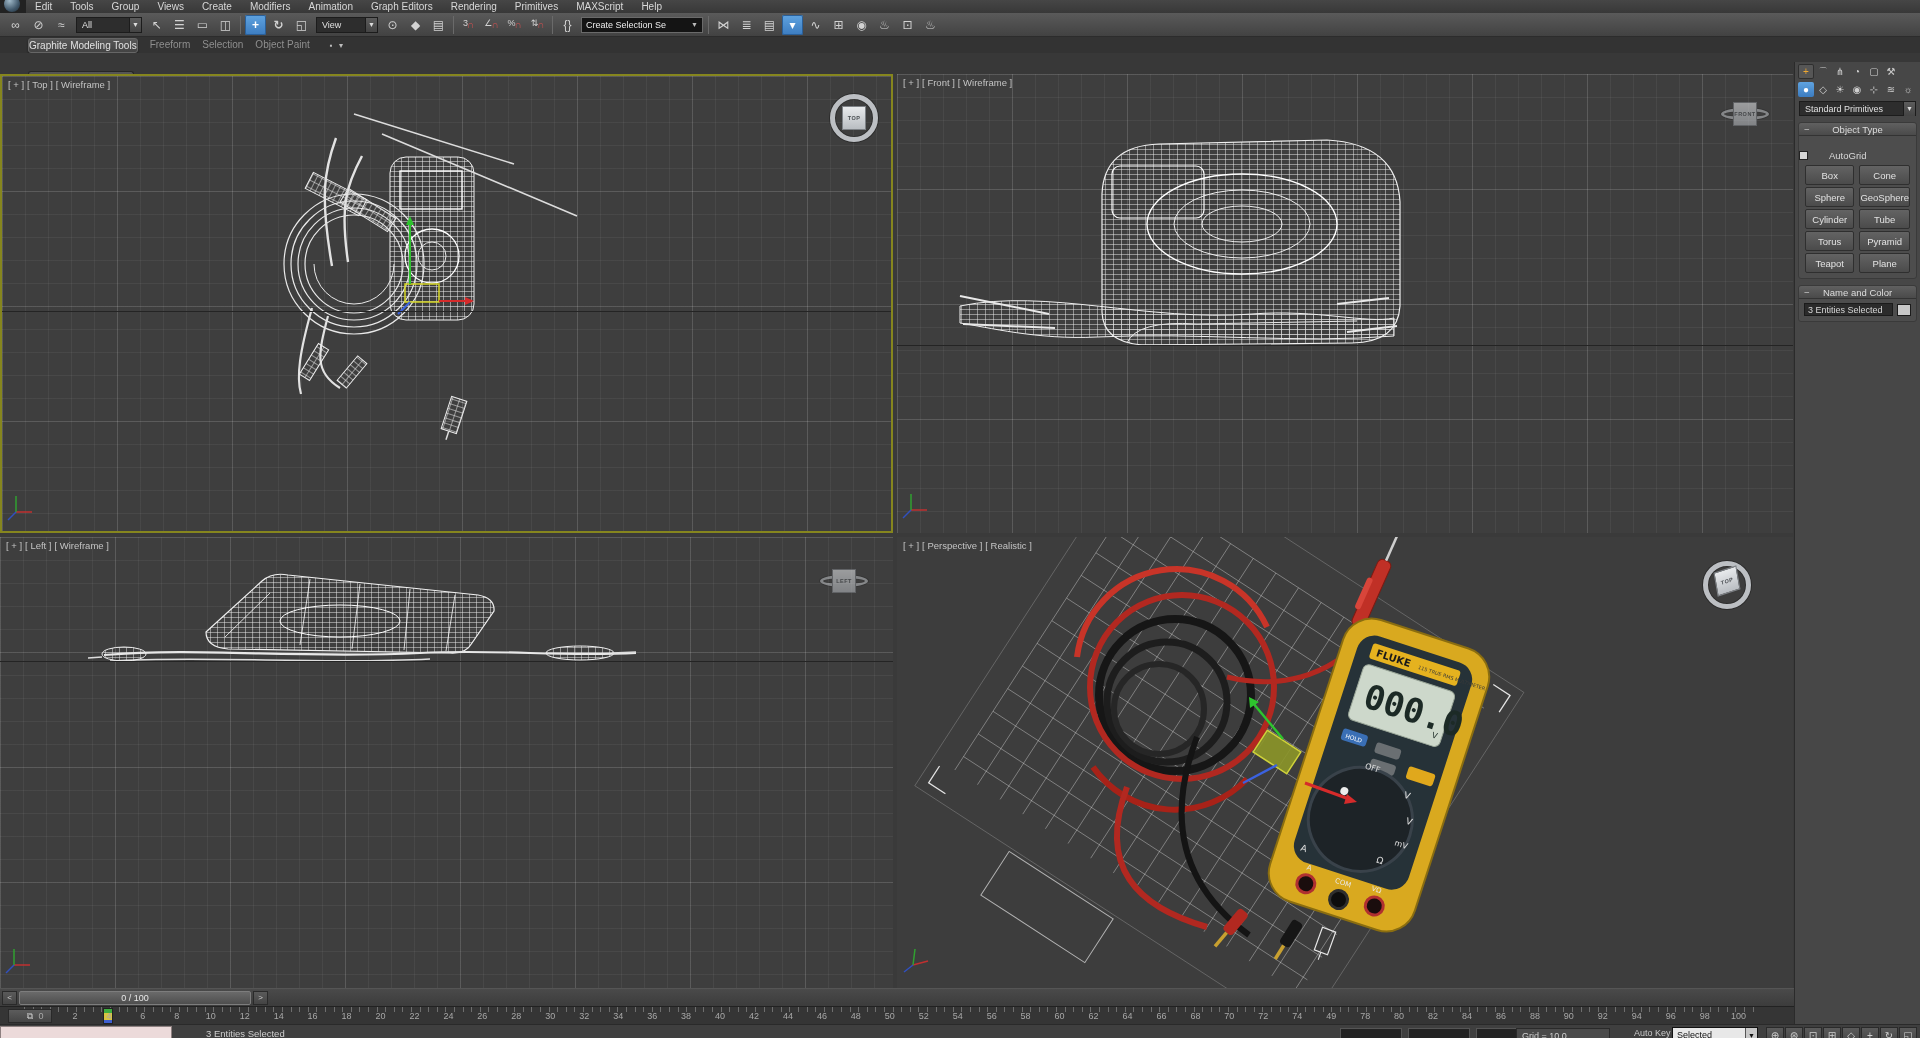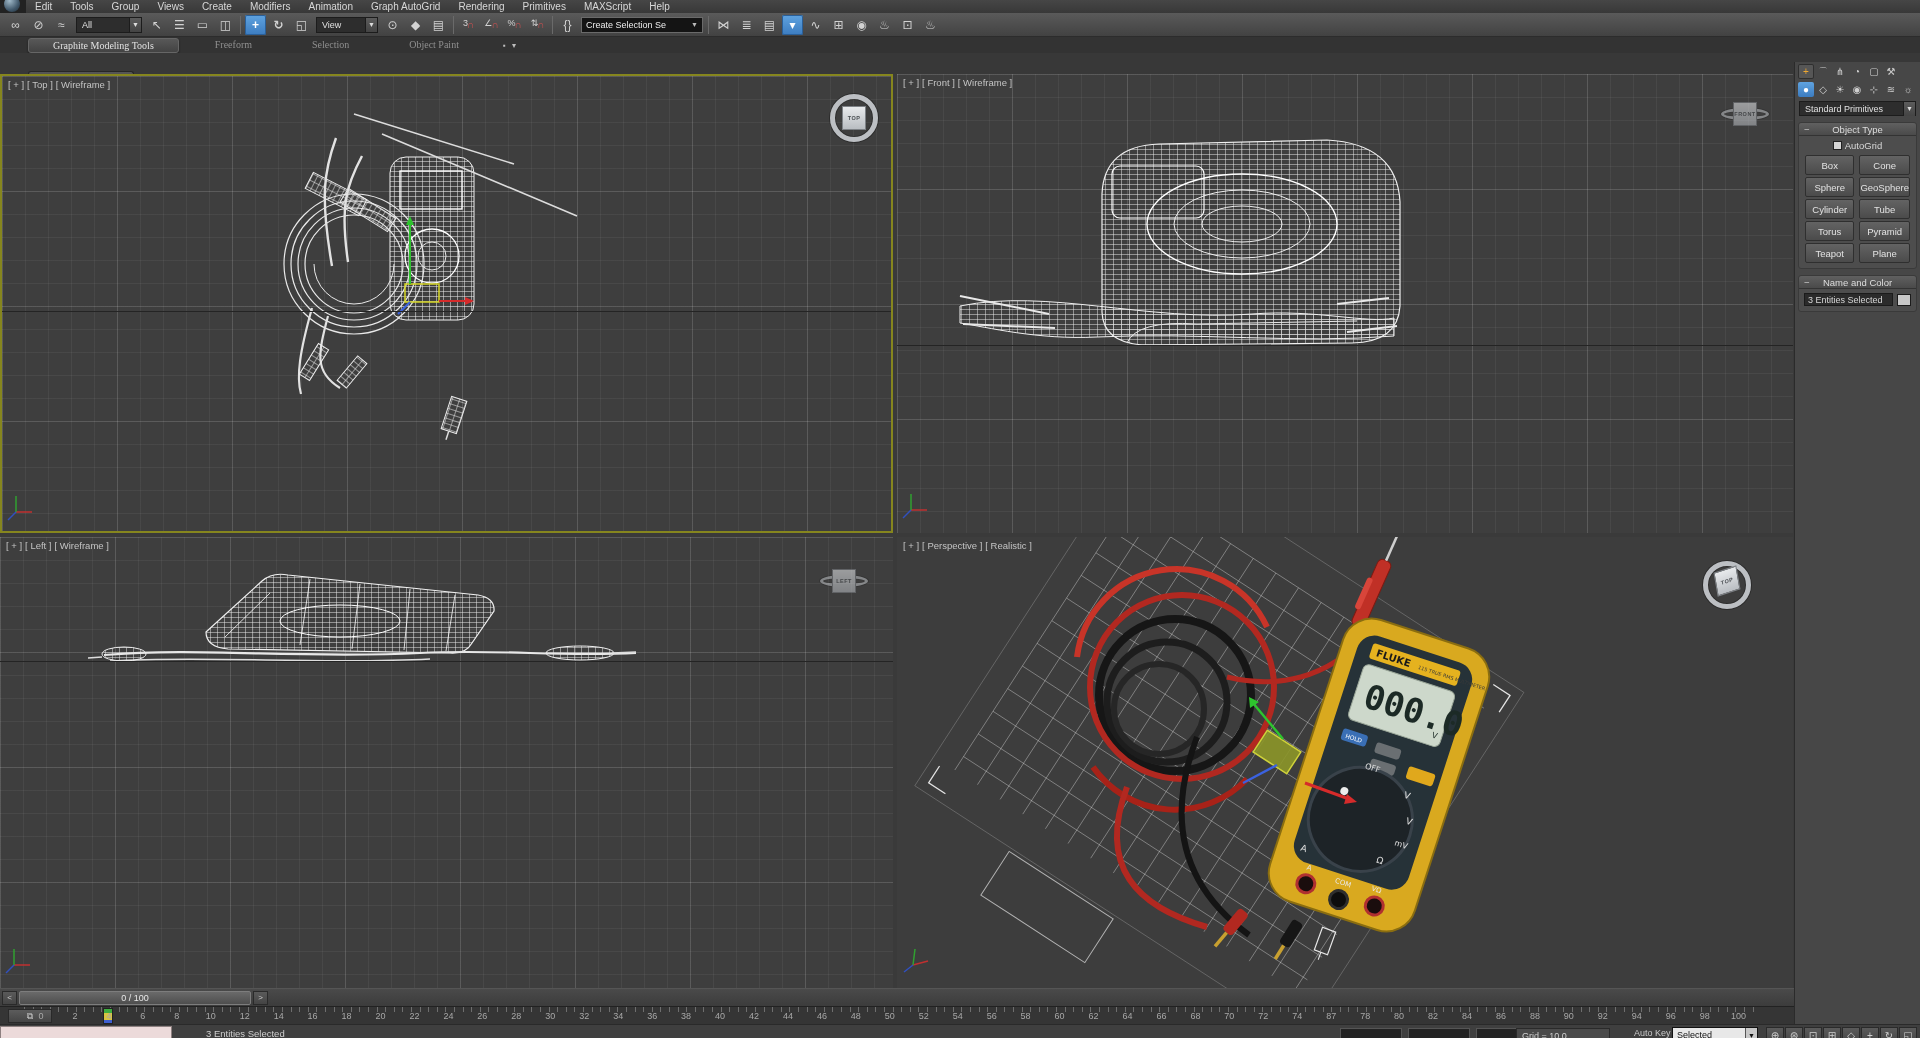--- a/index.html
+++ b/index.html
@@ -28,21 +28,21 @@
   .dd { display:flex; align-items:center; background:#2d2d2d; border:1px solid #1c1c1c;
     height:16px; font-size:9px; color:#e0e0e0; padding-left:5px; margin:0 3px; }
   .dd .arrow { margin-left:auto; width:12px; height:14px; background:linear-gradient(#5c5c5c,#444);
     color:#ddd; font-size:7px; display:flex; align-items:center; justify-content:center; border-left:1px solid #1c1c1c; }
   .tb-field { background:#141414; color:#ececec; border:1px solid #6a6a6a; height:16px;
     font-size:9px; padding:0 4px; width:122px; margin:0 2px; display:flex; align-items:center; }
 
   
   #ribbontabs { position:absolute; left:0; top:37px; width:1920px; height:16px;
     background:#333; display:flex; align-items:center; }
-  .ribbon-tab { color:#8f8f8f; font-size:10px; padding:1px 24px; margin:8px 6px; border-radius:3px;font-family:Liberation Serif, serif; }
+  .ribbon-tab { color:#8f8f8f; font-size:10px; padding:1px 0; margin:8px 6px; border-radius:3px; }
   .ribbon-tab.active { background:linear-gradient(#585858,#434343); border:1px solid #666;
     color:#e2e2e2; box-shadow:0 1px 2px rgba(0,0,0,.5); }
   .ribbon-cfg { color:#bdbdbd; font-size:8px; margin-left:14px; letter-spacing:2px; }
   #polyrow { position:absolute; left:0; top:53px; width:1920px; height:21px; background:#383838; }
   .panel-tab { position:absolute; left:28px; top:18px; height:16px; padding:0 12px;
     background:linear-gradient(#565656,#3f3f3f); border:1px solid #262626; border-bottom:none;
     border-radius:3px 3px 0 0; color:#cfcfcf; font-size:10px; line-height:15px; }
 
   
   .vp { position:absolute; overflow:hidden; background:#3e3e3e; }
@@ -72,21 +72,21 @@
   .cpi { width:16px; height:15px; display:flex; align-items:center; justify-content:center;
     font-size:10px; color:#cfcfcf; border-radius:2px; }
   .cpi.active-tab { color:#f0a830; background:#565656; box-shadow:inset 0 0 0 1px #2f2f2f; }
   .cpi.active-sub { background:linear-gradient(#5fa3e0,#3c7cc0); color:#fff; }
   .cp-dd { margin:3px 4px; height:15px; }
   .rollout { margin:6px 3px 0 3px; border:1px solid #3a3a3a; border-radius:3px; background:#4d4d4d; padding-bottom:3px; }
   .ro-head { background:linear-gradient(#606060,#4a4a4a); border-bottom:1px solid #333; border-radius:3px 3px 0 0;
     height:13px; font-size:9.5px; color:#ddd; display:flex; align-items:center; padding:0 5px; }
   .ro-head .minus { width:14px; color:#ccc; }
   .ro-head .ro-title { flex:1; text-align:center; margin-right:14px; }
-  .cb-row { display:flex; align-items:center; justify-content:center; gap:3px; height:14px; margin-top:2px; }
+  .cb-row { display:flex; align-items:center; gap:21px; height:14px; margin-top:12px; }
   .cb-box { width:9px; height:9px; background:#d6d6d6; border:1px solid #222; }
   .cb-label { font-size:9.5px; color:#d8d8d8; }
   .objgrid { display:grid; grid-template-columns:1fr 1fr; gap:2px 5px; padding:3px 6px 2px 6px; }
   .objbtn { height:20px; background:linear-gradient(#636363,#4b4b4b); border:1px solid #2f2f2f;
     border-radius:2px; color:#e2e2e2; font-size:9.5px; display:flex; align-items:center; justify-content:center; }
   .name-row { display:flex; align-items:center; gap:4px; padding:4px 5px 2px 5px; }
   .name-field { flex:1; height:13px; background:#2b2b2b; border:1px solid #1b1b1b; color:#d6d6d6;
     font-size:9px; display:flex; align-items:center; padding:0 3px; }
   .color-swatch { width:14px; height:12px; background:#c9c9c9; border:1px solid #1b1b1b; }
 
@@ -136,21 +136,21 @@
     <div class="app-btn"></div>
     <div style="display:flex">
 
     <div class="menu-item">Edit</div>
         <div class="menu-item">Tools</div>
         <div class="menu-item">Group</div>
         <div class="menu-item">Views</div>
         <div class="menu-item">Create</div>
         <div class="menu-item">Modifiers</div>
         <div class="menu-item">Animation</div>
-        <div class="menu-item">Graph AutoGrid</div>
+        <div class="menu-item">Graph Editors</div>
         <div class="menu-item">Rendering</div>
         <div class="menu-item">Primitives</div>
         <div class="menu-item">MAXScript</div>
         <div class="menu-item">Help</div>
       </div>
   </div>
 
   <div id="toolbar">
     <div style="display:flex">
 
@@ -593,21 +593,21 @@
         <span>56</span>
         <span>58</span>
         <span>60</span>
         <span>62</span>
         <span>64</span>
         <span>66</span>
         <span>68</span>
         <span>70</span>
         <span>72</span>
         <span>74</span>
-        <span>87</span>
+        <span>49</span>
         <span>78</span>
         <span>80</span>
         <span>82</span>
         <span>84</span>
         <span>86</span>
         <span>88</span>
         <span>90</span>
         <span>92</span>
         <span>94</span>
         <span>96</span>

